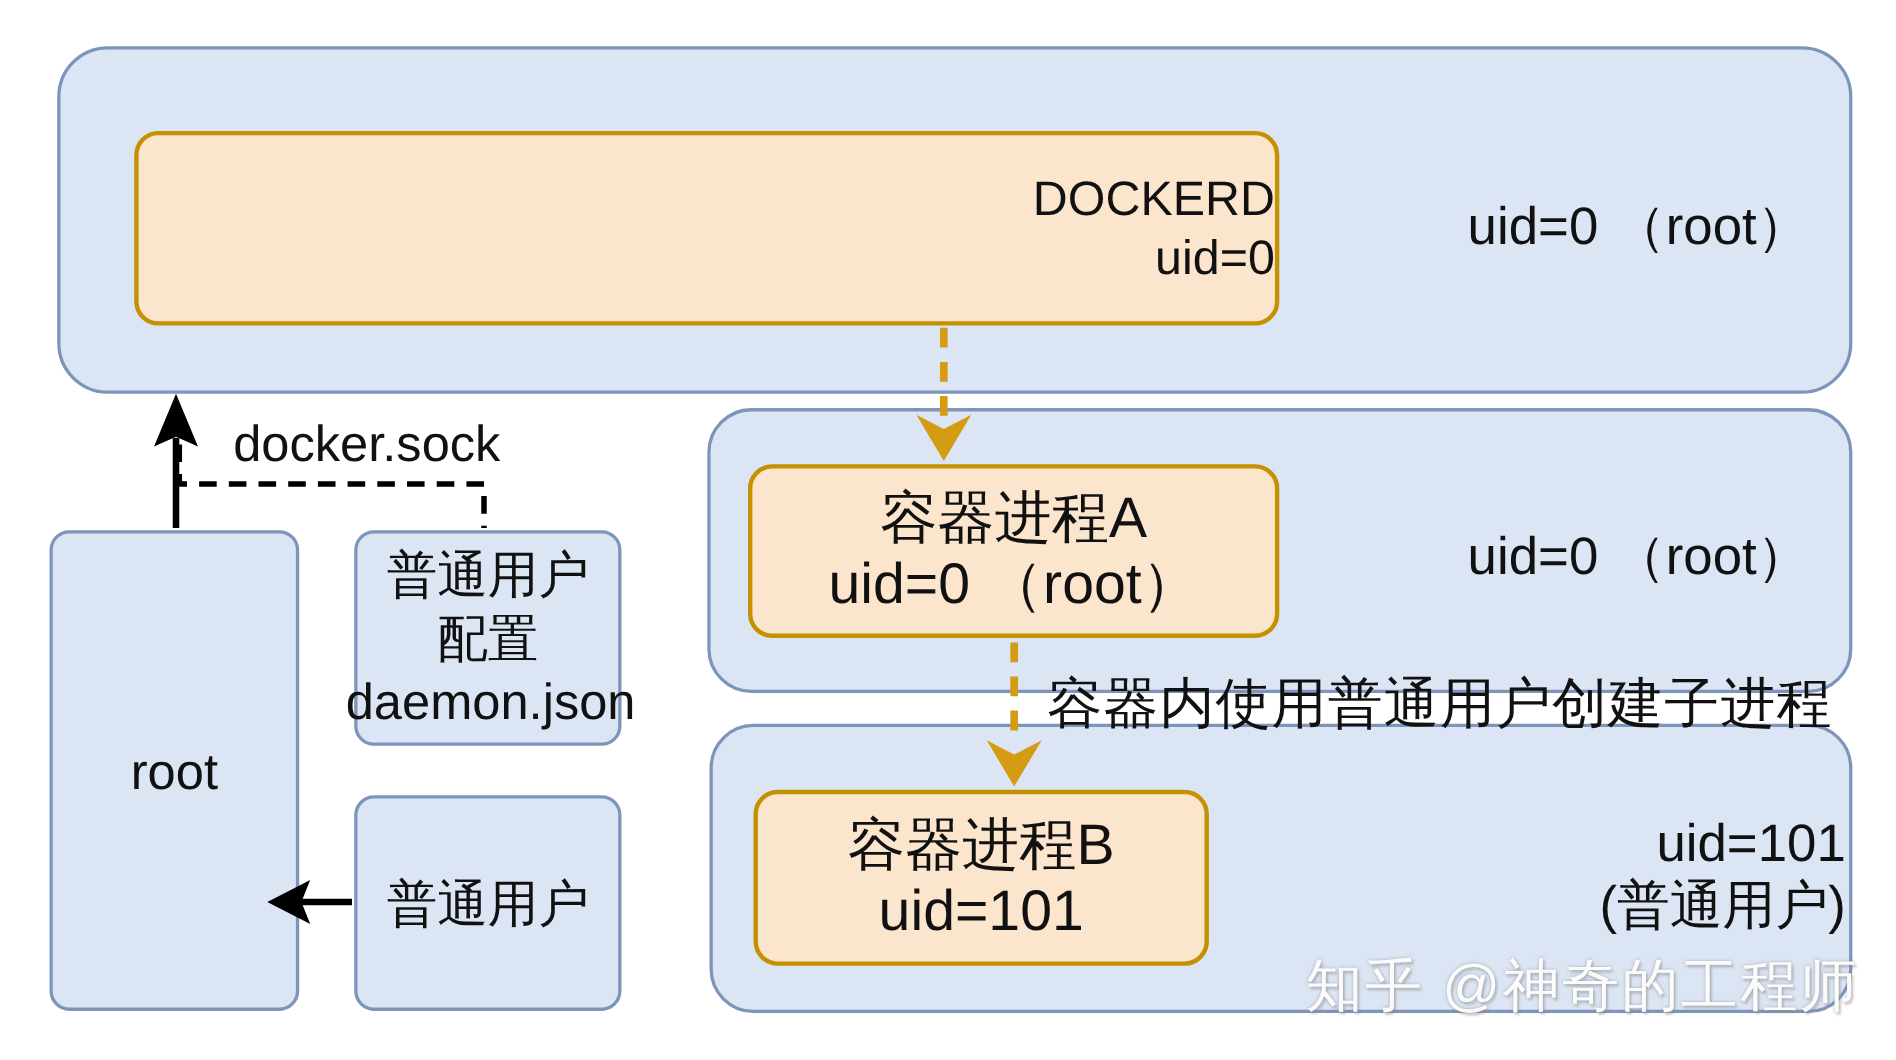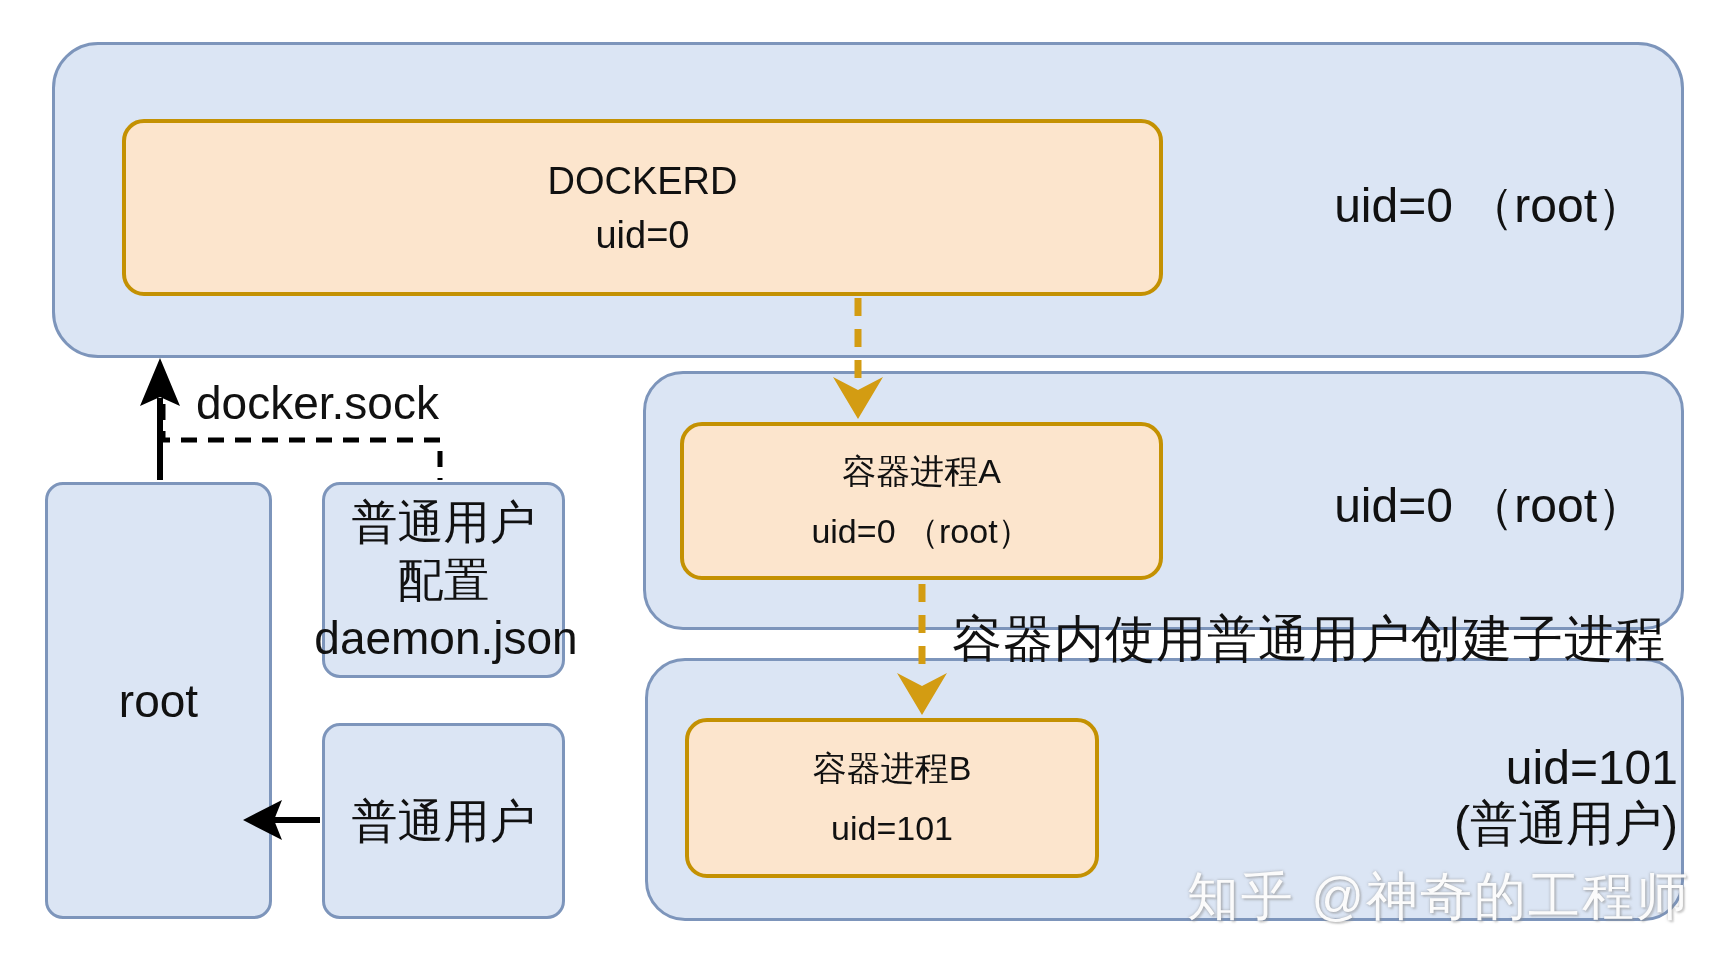--- a/index.html
+++ b/index.html
@@ -14,22 +14,22 @@
   .round-lg{border-radius:46px;}
   .round-md{border-radius:40px;}
   .round-sm{border-radius:18px;}
   .orange-box{
     position:absolute;background:var(--process-fill,#fce5cd);
     border:4px solid var(--process-border,#c49102);border-radius:22px;box-sizing:border-box;
     display:flex;flex-direction:column;justify-content:center;
   }
   .orange-box .ln{white-space:nowrap;}
   .txt{position:absolute;white-space:nowrap;}
-  #dockerd-box{font-size:38px;line-height:54px;align-items:center;}
-  .proc{font-size:34px;line-height:60px;align-items:center;text-align:center;}
+  #dockerd-box{font-size:44px;line-height:54px;align-items:flex-end;}
+  .proc{font-size:52px;line-height:60px;align-items:center;text-align:center;}
   .uid-label{font-size:48px;text-align:right;}
   #annotation{font-size:50px;letter-spacing:1px;z-index:30;}
   #docker-sock-label{font-size:46px;}
   #root-box{display:flex;align-items:center;justify-content:center;font-size:46px;}
   .small-blue{display:flex;flex-direction:column;justify-content:center;text-align:center;
     font-size:46px;line-height:58px;}
   #daemon-box .ln{white-space:nowrap;}
   #watermark{
     font-size:52px;letter-spacing:2px;color:#fbfbfb;z-index:40;
     text-shadow:0 0 3px rgba(120,120,120,.55),2px 2px 2px rgba(150,150,150,.4);
@@ -103,19 +103,19 @@
 
   <div class="txt uid-label" style="left:1295px;top:174px;width:350px;">uid=0 （root）</div>
 
   <div class="txt uid-label" style="left:1295px;top:474px;width:350px;">uid=0 （root）</div>
 
   <div class="txt uid-label" style="left:1400px;top:740px;width:278px;line-height:56px;">
     <div>uid=101</div>
     <div>(普通用户)</div>
   </div>
 
-  <div class="txt" id="docker-sock-label" style="left:196px;top:376px;">docker.sock</div>
+  <div class="txt" id="docker-sock-label" style="left:212px;top:376px;">docker.sock</div>
 
   <div class="txt" id="annotation" style="left:952px;top:606px;">容器内使用普通用户创建子进程</div>
 
   <div class="txt" id="watermark" style="right:34px;top:862px;">知乎 @神奇的工程师</div>
 
 </div>
 
 </body></html>

